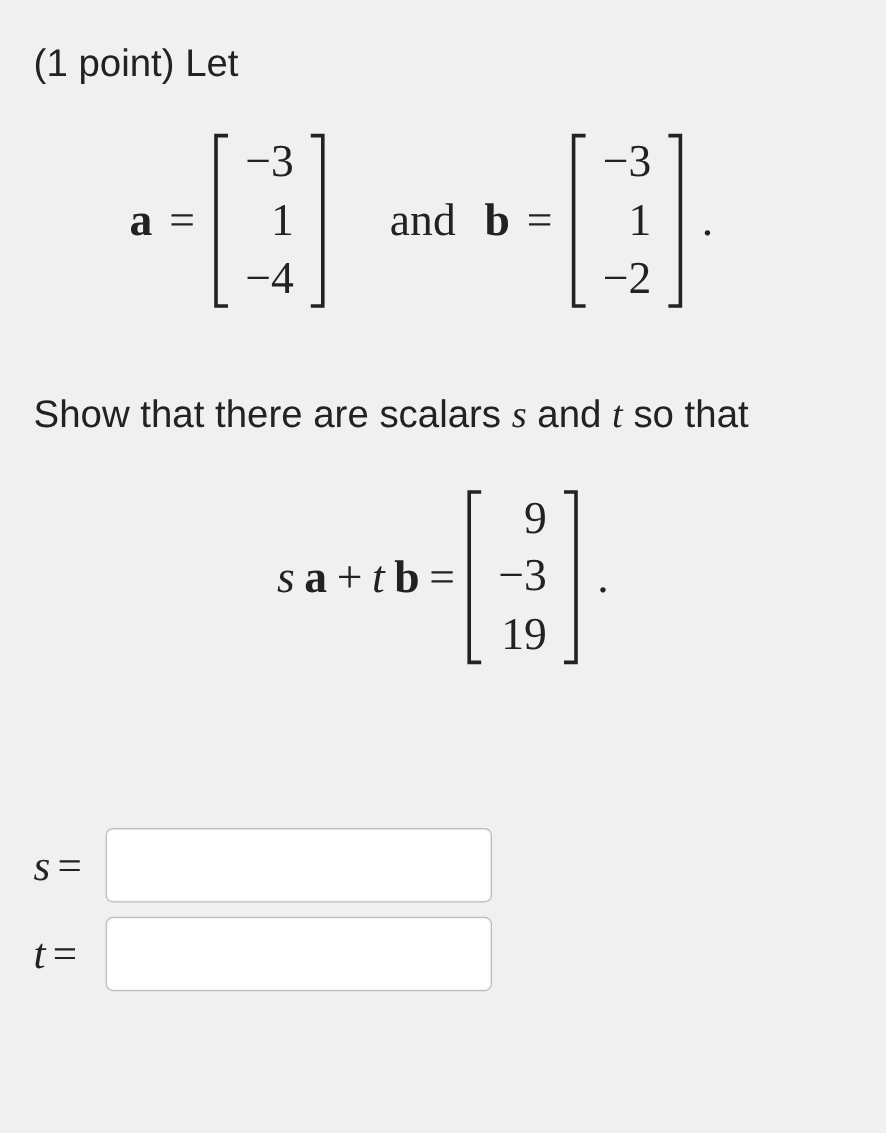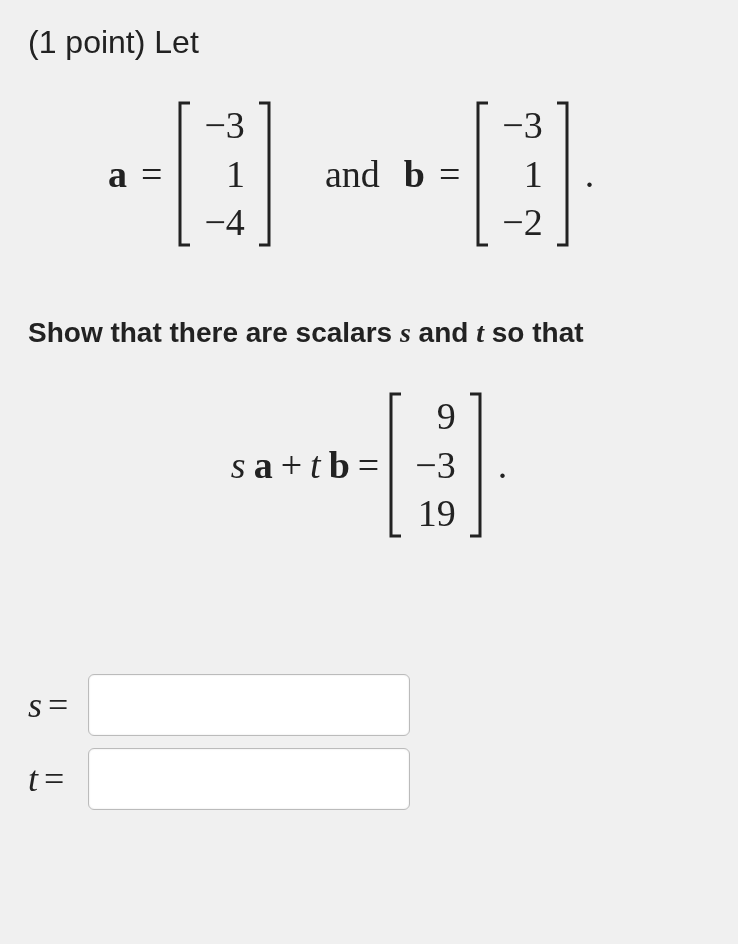--- a/index.html
+++ b/index.html
@@ -6,21 +6,21 @@
     margin: 0;
     padding: 0;
     width: 738px;
     min-height: 944px;
     background: #f0f0f0;
     font-family: Arial, Helvetica, sans-serif;
     color: #222;
     font-size: 32px;
   }
   .wrap {
-    padding: 24px 28px;
+    padding: 34px 28px;
   }
   .intro {
     margin-bottom: 34px;
   }
   .math-line {
     display: flex;
     align-items: center;
     justify-content: flex-start;
     gap: 8px;
     font-family: "Times New Roman", Times, serif;
@@ -48,23 +48,22 @@
     font-size: 38px;
     padding: 6px 2px;
     font-family: "Times New Roman", Times, serif;
   }
   .gap { width: 36px; display:inline-block; }
   .andgap { width: 8px; display:inline-block; }
   .period { margin-left: 6px; }
   .it { font-style: italic; }
   .showtext {
     font-family: Arial, Helvetica, sans-serif;
-    font-size: 28px;
+    font-size: 32px;
     margin-top: 24px;
-    font-weight: bold;
   }
   .answers {
     display: flex;
     flex-direction: column;
     gap: 12px;
     padding-left: 0;
   }
   .ansrow {
     display: flex;
     align-items: center;

